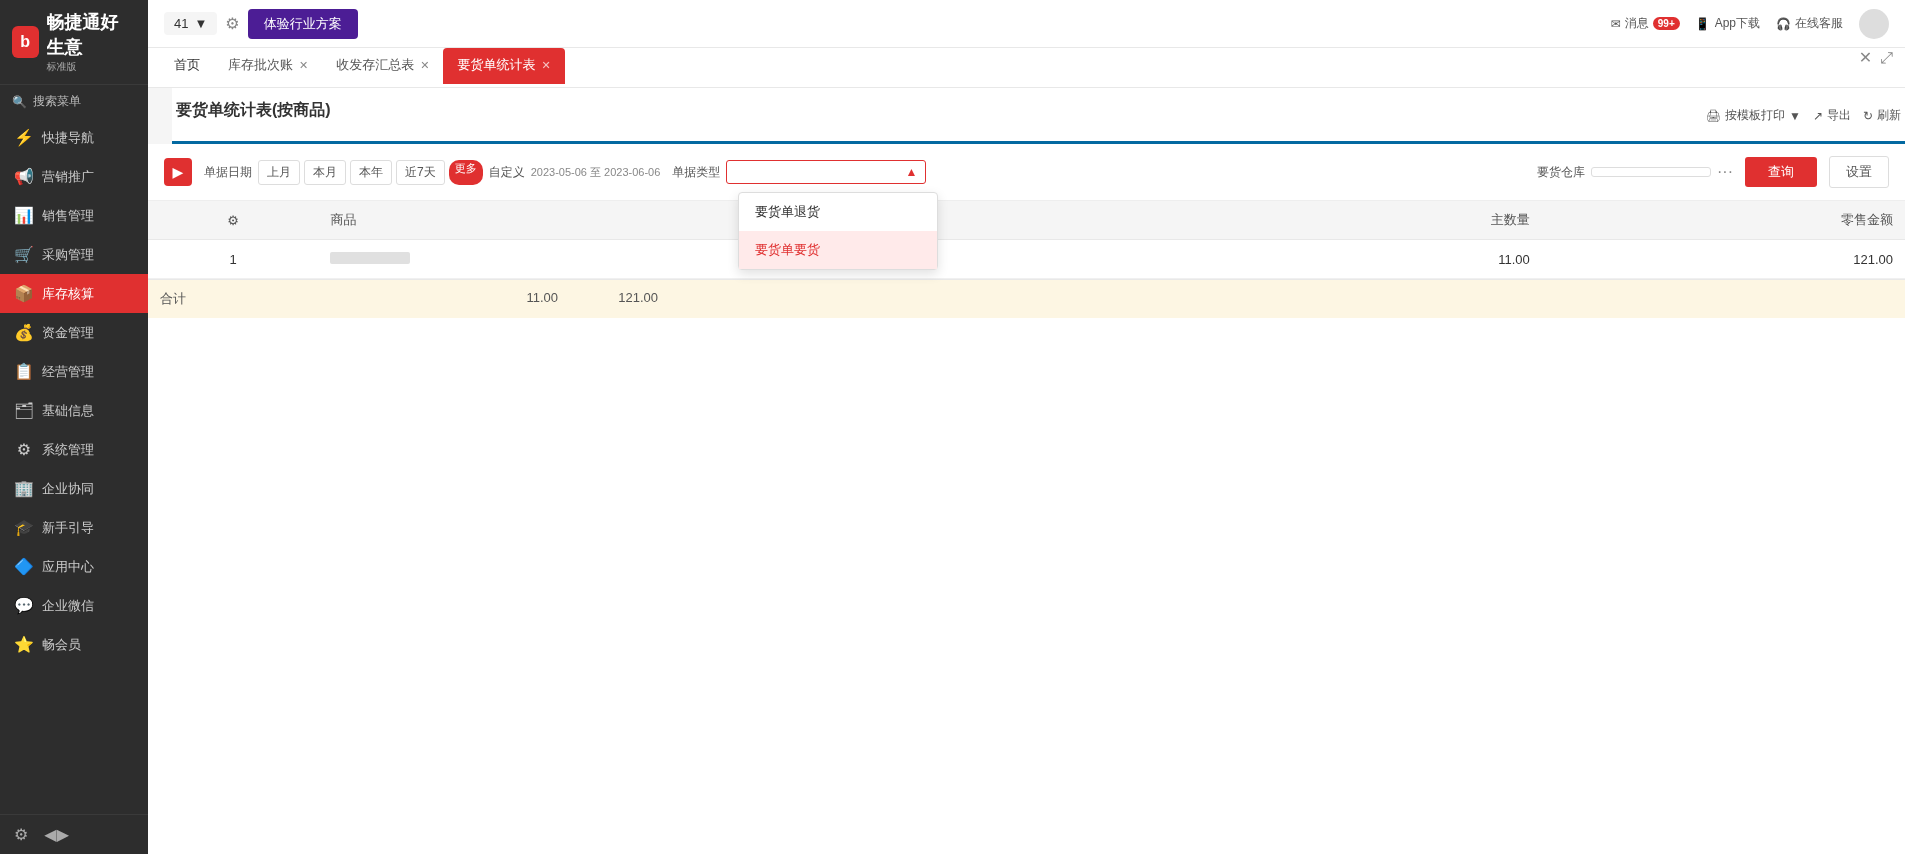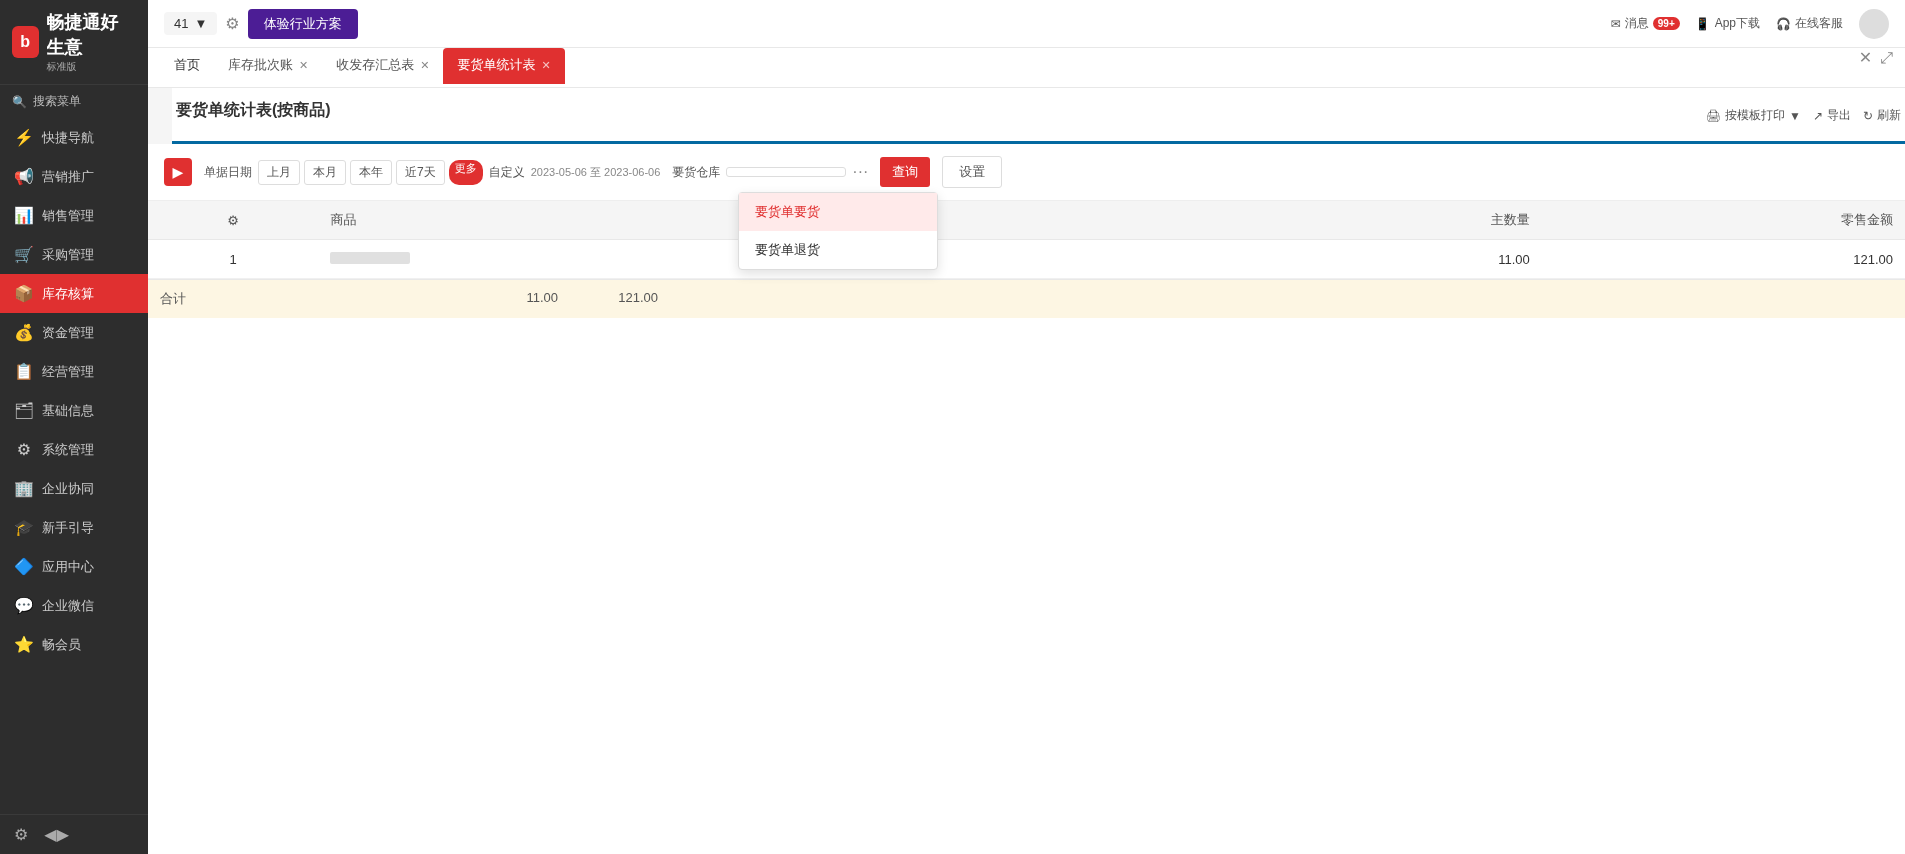--- a/index.html
+++ b/index.html
@@ -233,21 +233,21 @@
       border: 1px solid #ddd; border-radius: 3px;
       padding: 4px 8px; background: #fff;
       min-width: 120px; cursor: pointer;
     }
     .filter-warehouse-select span { flex: 1; font-size: 12px; color: #aaa; }
     .more-btn { color: #888; cursor: pointer; font-size: 16px; }
 
     .btn-query {
       background: #e03030; color: #fff;
       border: none; border-radius: 3px;
-      padding: 6px 12px; cursor: pointer; font-size: 13px;
+      padding: 6px 23px; cursor: pointer; font-size: 13px;
     }
     .btn-settings {
       background: #fff; color: #555;
       border: 1px solid #ddd; border-radius: 3px;
       padding: 6px 16px; cursor: pointer; font-size: 13px;
     }
 
     
     .dropdown-menu {
       position: absolute;
@@ -489,35 +489,42 @@
             <button class="date-btn">上月</button>
             <button class="date-btn">本月</button>
             <button class="date-btn">本年</button>
             <button class="date-btn">近7天</button>
             <span class="date-badge">更多</span>
           </div>
           <span class="date-custom">自定义</span>
           <span class="date-range">2023-05-06 至 2023-06-06</span>
         </div>
 
+        <div class="filter-type-group">
+          <span class="filter-label">单据类型</span>
+          <div class="filter-type-select">
+            <input type="text" placeholder="" style="">
+            <span class="chevron">▲</span>
+          </div>
+        </div>
 
         <div class="filter-warehouse-group">
           <span class="filter-label">要货仓库</span>
           <div class="filter-warehouse-select">
             <span></span>
           </div>
           <span class="more-btn">···</span>
         </div>
 
         <button class="btn-query">查询</button>
         <button class="btn-settings">设置</button>
 
         <div class="dropdown-menu">
+          <div class="dropdown-item">要货单退货</div>
           <div class="dropdown-item selected">要货单要货</div>
-          <div class="dropdown-item">要货单退货</div>
         </div>
       </div>
 
       <div class="table-wrap">
         <table>
           <thead>
             <tr>
               <th class="settings-col">
                 <span>⚙</span>
               </th>

